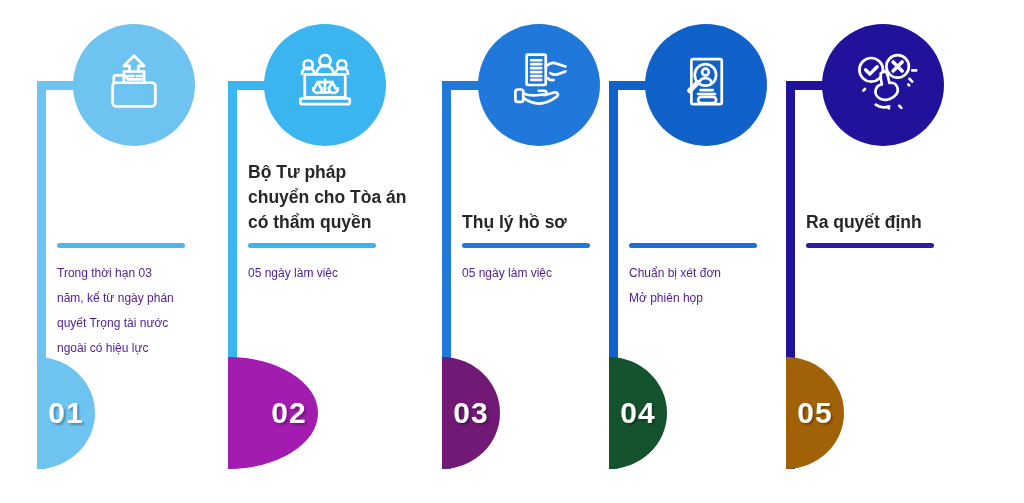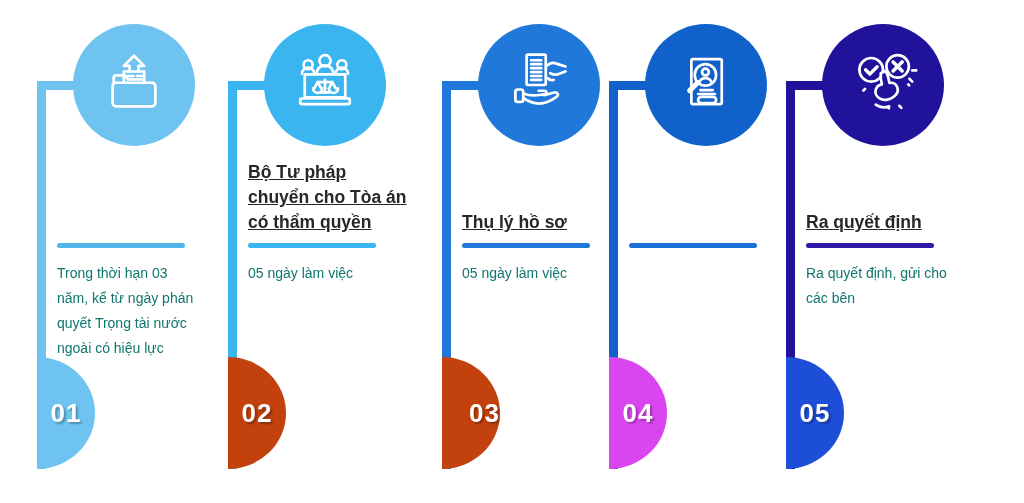--- a/index.html
+++ b/index.html
@@ -11,34 +11,34 @@
   .hbar{position:absolute;left:0;top:81px;width:98px;height:9px;}
   .vbar{position:absolute;left:0;top:81px;width:9px;height:388px;}
   .circle{
     position:absolute;left:36px;top:24px;width:122px;height:122px;border-radius:50%;
     display:flex;align-items:center;justify-content:center;
   }
   .circle svg{display:block;}
   .ic{stroke:#ffffff;fill:none;stroke-width:2.4;stroke-linecap:round;stroke-linejoin:round;}
   .title{
     position:absolute;left:20px;top:0;height:235px;display:flex;align-items:flex-end;
-    font-size:17.5px;line-height:25px;font-weight:700;color:#272727;white-space:pre;text-decoration:underline;
+    font-size:17.5px;line-height:25px;font-weight:700;color:#272727;white-space:pre;
   }
   .divider{position:absolute;left:20px;top:243px;width:128px;height:5px;border-radius:3px;}
   .desc{
     position:absolute;left:20px;top:261px;
-    font-size:14px;line-height:25px;color:#0f766e;white-space:pre;
+    font-size:12px;line-height:25px;color:#4c1d95;white-space:pre;
   }
   .badge{
     position:absolute;left:0;top:357px;width:58px;height:112px;
     border-radius:0 100% 100% 0 / 0 50% 50% 0;
     display:flex;align-items:center;justify-content:center;
   }
   .num{
-    color:#ffffff;font-size:26px;font-weight:800;letter-spacing:1px;
+    color:#ffffff;font-size:30px;font-weight:800;letter-spacing:1px;
     text-shadow:2px 2px 2px rgba(0,0,0,0.28);
   }
 </style>
 </head>
 <body>
 
 <div class="stage">
 
   <div class="col" style="left:37px">
     <div class="hbar" style="background: rgb(110, 195, 240);"></div>
@@ -82,21 +82,21 @@
         <path d="M38.5 29.5 l-3 5.5 M38.5 29.5 l3 5.5"></path>
         <path d="M34.5 35 a4 4 0 0 0 8 0" transform="translate(1 0)"></path>
         <path d="M28 38.5 h8"></path>
       </svg>
     </div>
     <div class="title">Bộ Tư pháp
 chuyển cho Tòa án
 có thẩm quyền</div>
     <div class="divider" style="background: rgb(59, 181, 240);"></div>
     <div class="desc">05 ngày làm việc</div>
-    <div class="badge" style="background: #c2410c;">
+    <div class="badge" style="background: #a21caf; padding-left: 32px;">
       <span class="num">02</span>
     </div>
   </div>
 
   <div class="col" style="left:442px">
     <div class="hbar" style="background: rgb(33, 120, 219);"></div>
     <div class="vbar" style="background: rgb(33, 120, 219);"></div>
     <div class="circle" style="background: rgb(33, 120, 219);">
       <svg class="ic" width="72" height="72" viewBox="0 0 64 64">
         <rect x="21" y="5" width="17" height="27" rx="1"></rect>
@@ -105,61 +105,61 @@
         <path d="M42 21.5 c3 1.5 6 1.5 8 0.5 l5.5 -2"></path>
         <path d="M40 26 c1 1.5 3 2 5 1.5"></path>
         <rect x="11" y="36" width="7" height="11" rx="2"></rect>
         <path d="M18 43.5 c5 3.5 9.5 5 14 5 c5.5 0 10 -2 15.5 -6 c2.5 -1.8 1 -4.6 -2 -3.8 l-9 2.4"></path>
         <path d="M18 39.5 c4 1.5 8 2 12 1.6 l7 -0.8 c2.2 -0.3 2.2 -3.2 -0.3 -3.2 h-5"></path>
       </svg>
     </div>
     <div class="title">Thụ lý hồ sơ</div>
     <div class="divider" style="background: rgb(33, 120, 219);"></div>
     <div class="desc">05 ngày làm việc</div>
-    <div class="badge" style="background: #c2410c; justify-content: flex-end;">
+    <div class="badge" style="background: #701a75;">
       <span class="num">03</span>
     </div>
   </div>
 
   <div class="col" style="left:609px">
     <div class="hbar" style="background: rgb(16, 97, 201);"></div>
     <div class="vbar" style="background: rgb(16, 97, 201);"></div>
     <div class="circle" style="background: rgb(16, 97, 201);">
       <svg class="ic" width="72" height="72" viewBox="0 0 64 64">
         <rect x="19" y="9" width="27" height="40" rx="1.5"></rect>
         <circle cx="31.5" cy="23" r="9.5"></circle>
         <circle cx="31.5" cy="20.5" r="3"></circle>
         <path d="M26 29.5 a6 6 0 0 1 11 0"></path>
         <path d="M24.5 30 l-7 7" style="stroke-width:4.5"></path>
         <path d="M27 36.5 h11 M25 40 h15"></path>
         <rect x="25" y="42.5" width="16" height="5.5" rx="2.75"></rect>
       </svg>
     </div>
     <div class="divider" style="background: rgb(28, 111, 216);"></div>
-    <div class="badge" style="background: #d946ef;">
+    <div class="desc">Chuẩn bị xét đơn
+Mở phiên họp</div>
+    <div class="badge" style="background: #14532d;">
       <span class="num">04</span>
     </div>
   </div>
 
   <div class="col" style="left:786px">
     <div class="hbar" style="background: rgb(32, 18, 155);"></div>
     <div class="vbar" style="background: rgb(32, 18, 155);"></div>
     <div class="circle" style="background: rgb(32, 18, 155);">
       <svg class="ic" width="72" height="72" viewBox="0 0 64 64" style="color: rgb(32, 18, 155);">
         <circle cx="21.5" cy="18.5" r="10.5"></circle>
         <path d="M16.5 18.5 l3.8 3.8 l6.5 -6.5" style="stroke-width:3"></path>
         <circle cx="45" cy="15.5" r="10"></circle>
         <path d="M41 11.5 l8 8 M49 11.5 l-8 8" style="stroke-width:3.2"></path>
         <path fill="currentColor" d="M30 21.5 l4.5 -2 c1.6 3.4 2.7 7 3.2 10.6 c3 -0.4 5.8 1 6.9 3.6 c1.2 3 -0.1 6.4 -3 8.8 c-3.7 3 -9 3.6 -12.7 1.4 c-3 -1.8 -4.3 -5.2 -3.2 -8.2 c0.8 -2.2 2.8 -3.8 5.3 -4.2 c-0.9 -3.3 -1.2 -6.7 -1 -10 z"></path>
         <path d="M25.5 49.5 c3.5 2.5 8 3 12 1.5"></path>
         <path d="M55.5 26.5 l2.5 2.5 M58 19 h3.5 M54.5 31.5 l0.7 0.7 M36.5 52 l0.8 0.8 M46.5 50.5 l1.8 1.8 M16 35.5 l-1.5 1.5"></path>
       </svg>
     </div>
     <div class="title">Ra quyết định</div>
     <div class="divider" style="background: rgb(45, 24, 168);"></div>
-    <div class="desc">Ra quyết định, gửi cho
-các bên</div>
-    <div class="badge" style="background: #1d4ed8;">
+    <div class="badge" style="background: #a16207;">
       <span class="num">05</span>
     </div>
   </div>
 
 </div>
 
 </body></html>

